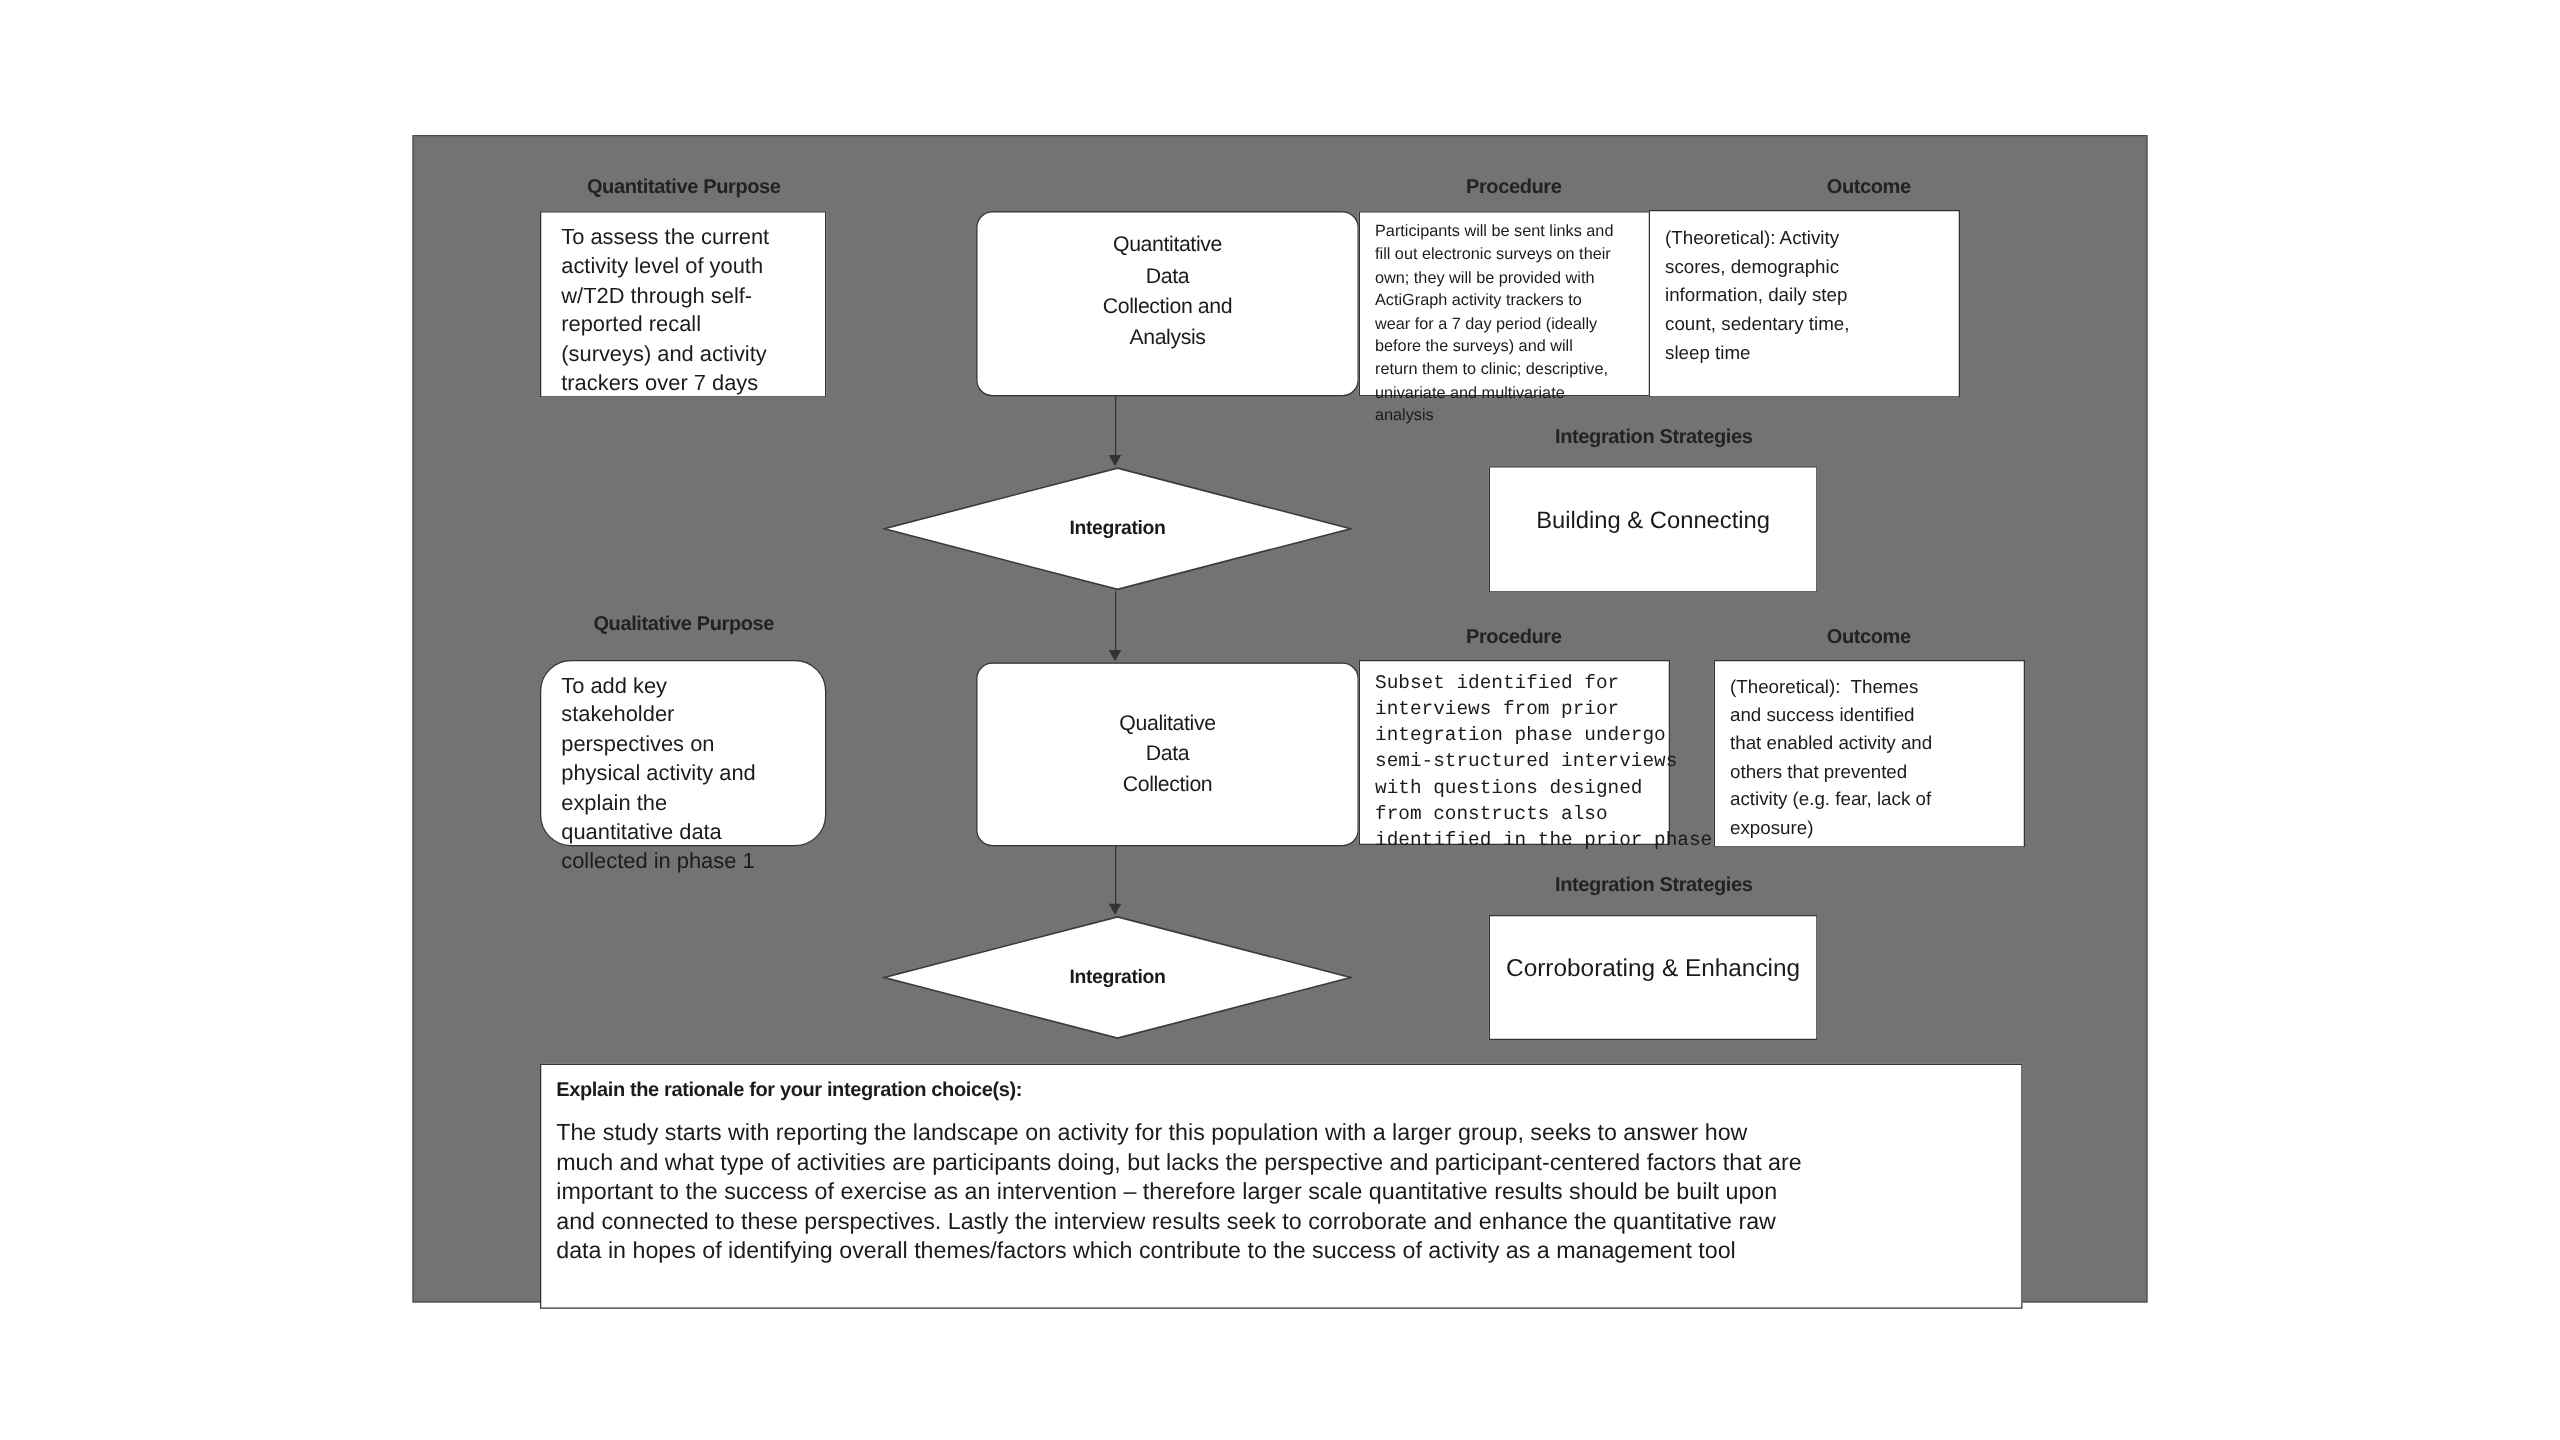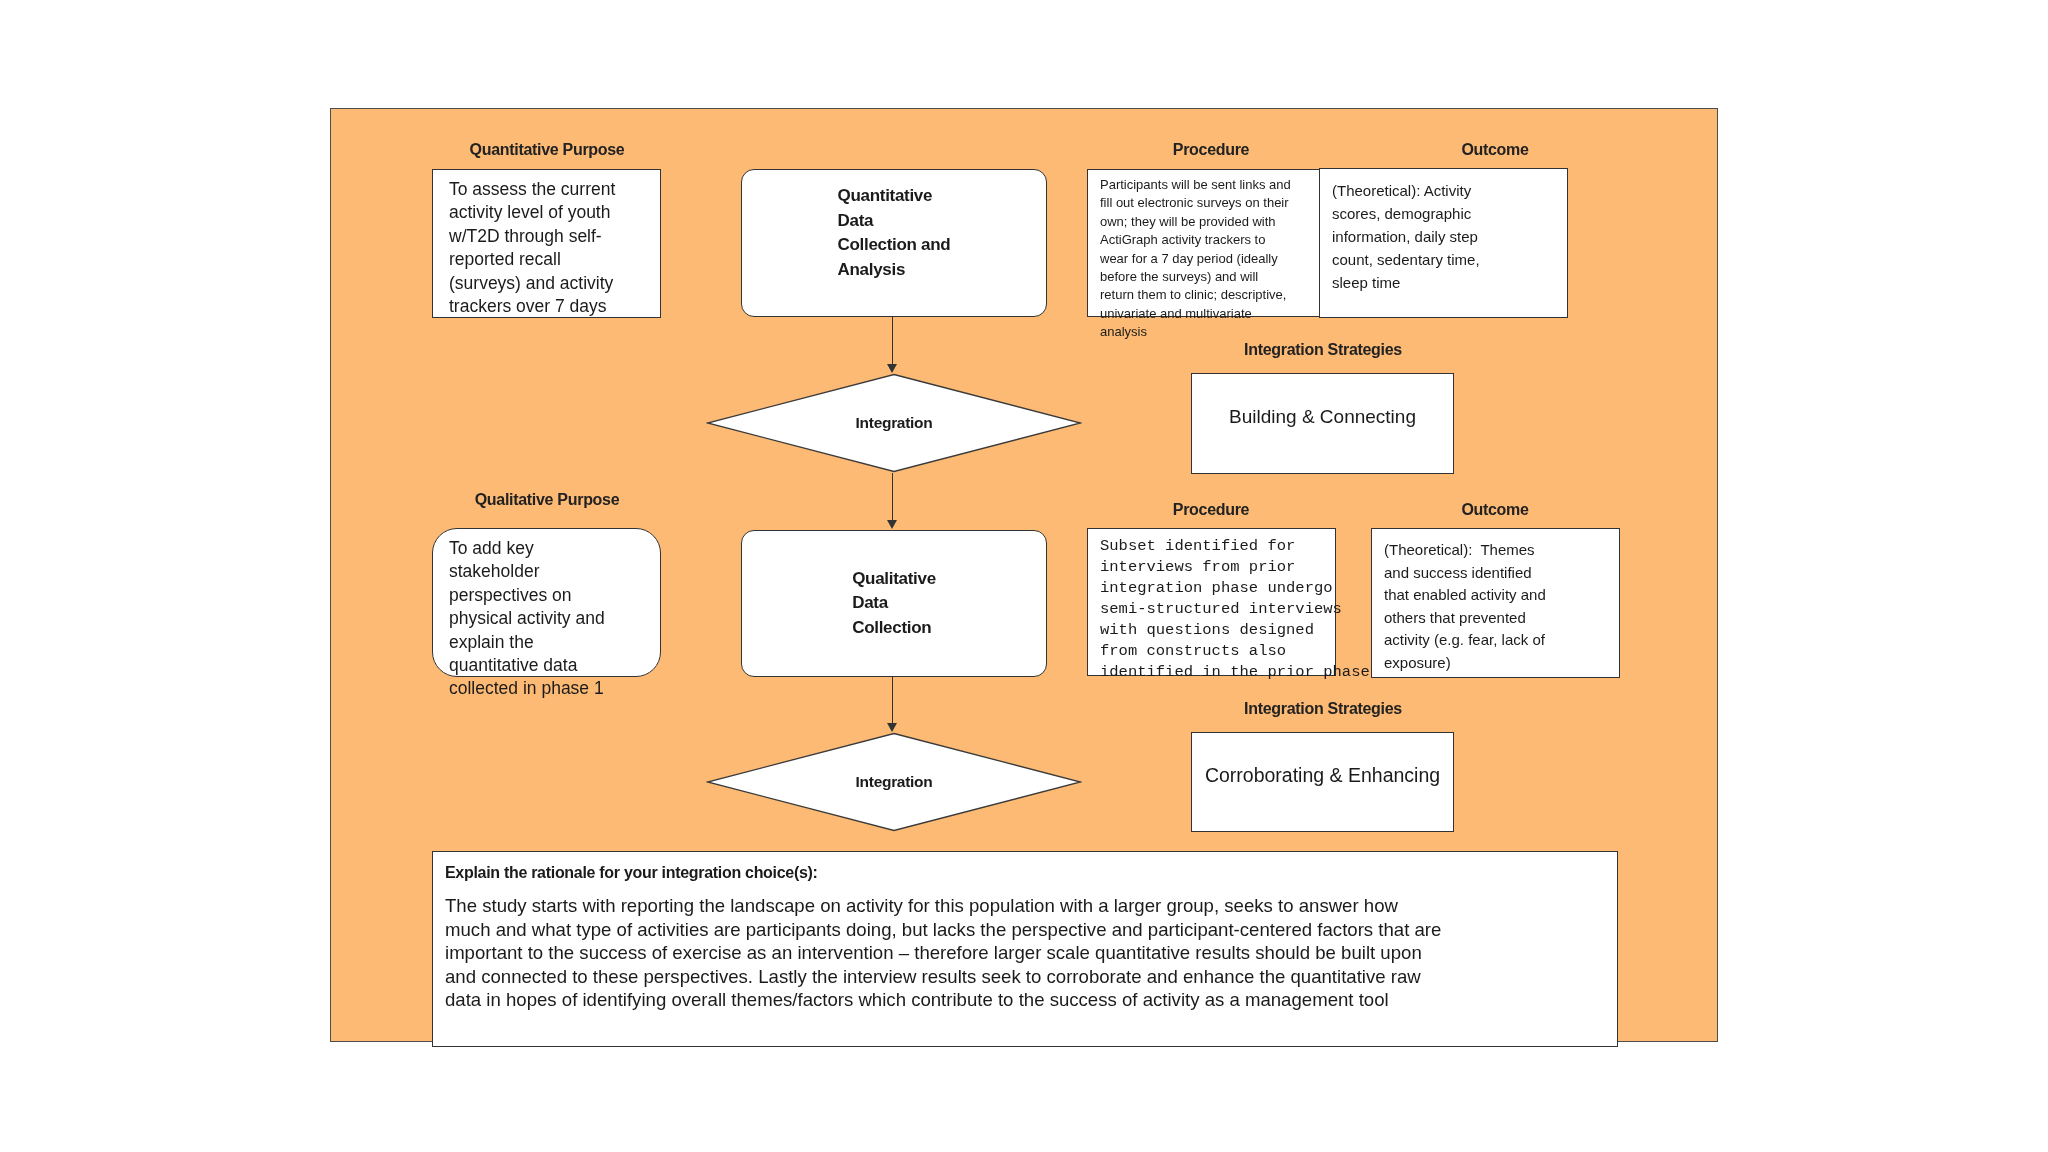--- a/index.html
+++ b/index.html
@@ -1,37 +1,37 @@
 <!DOCTYPE html>
 <html><head>
 <meta charset="utf-8">
 <style>
   * { margin:0; padding:0; box-sizing:border-box; }
   html,body { width:2048px; height:1152px; background:#ffffff;
               font-family:"Liberation Sans","DejaVu Sans",sans-serif; color:#1b1b1b; }
   .page { position:relative; width:2048px; height:1152px; background:#ffffff; overflow:hidden; }
 
   .panel { position:absolute; left:330px; top:108px; width:1388px; height:934px;
-           background:#fdba74; border:1.5px solid #4d4d4d; }
+           background:#737373; border:1.5px solid #4d4d4d; }
 
   .abs { position:absolute; }
 
   .hdr { font-weight:bold; font-size:16px; letter-spacing:-0.3px; text-align:center; color:#222; }
 
   .wbox { background:#ffffff; border:1.4px solid #333333; overflow:visible; }
 
   .pre { white-space:pre; }
 
   
   .purpose-text { font-size:17.5px; line-height:23.4px; padding:8px 6px 0 16px; }
 
   
   .rounded { border-radius:13px; display:flex; align-items:center; justify-content:center;
-             font-weight:bold; font-size:17px; line-height:24.5px;
-             letter-spacing:-0.3px; }
+             text-align:center; font-weight:normal; font-size:17px; line-height:24.5px;
+             letter-spacing:-0.3px;margin-left:40px; }
 
   
   .proc1-text { font-size:13px;   line-height:18.4px; padding:6px 4px 0 12px; }
   .proc2-text { font-size:15.5px; line-height:21px;   padding:7px 4px 0 12px; }
 
   
   .out1-text { font-size:15px; line-height:23px;   padding:10px 4px 0 12px; }
   .out2-text { font-size:15px; line-height:22.5px; padding:10px 4px 0 12px; }
 
   

